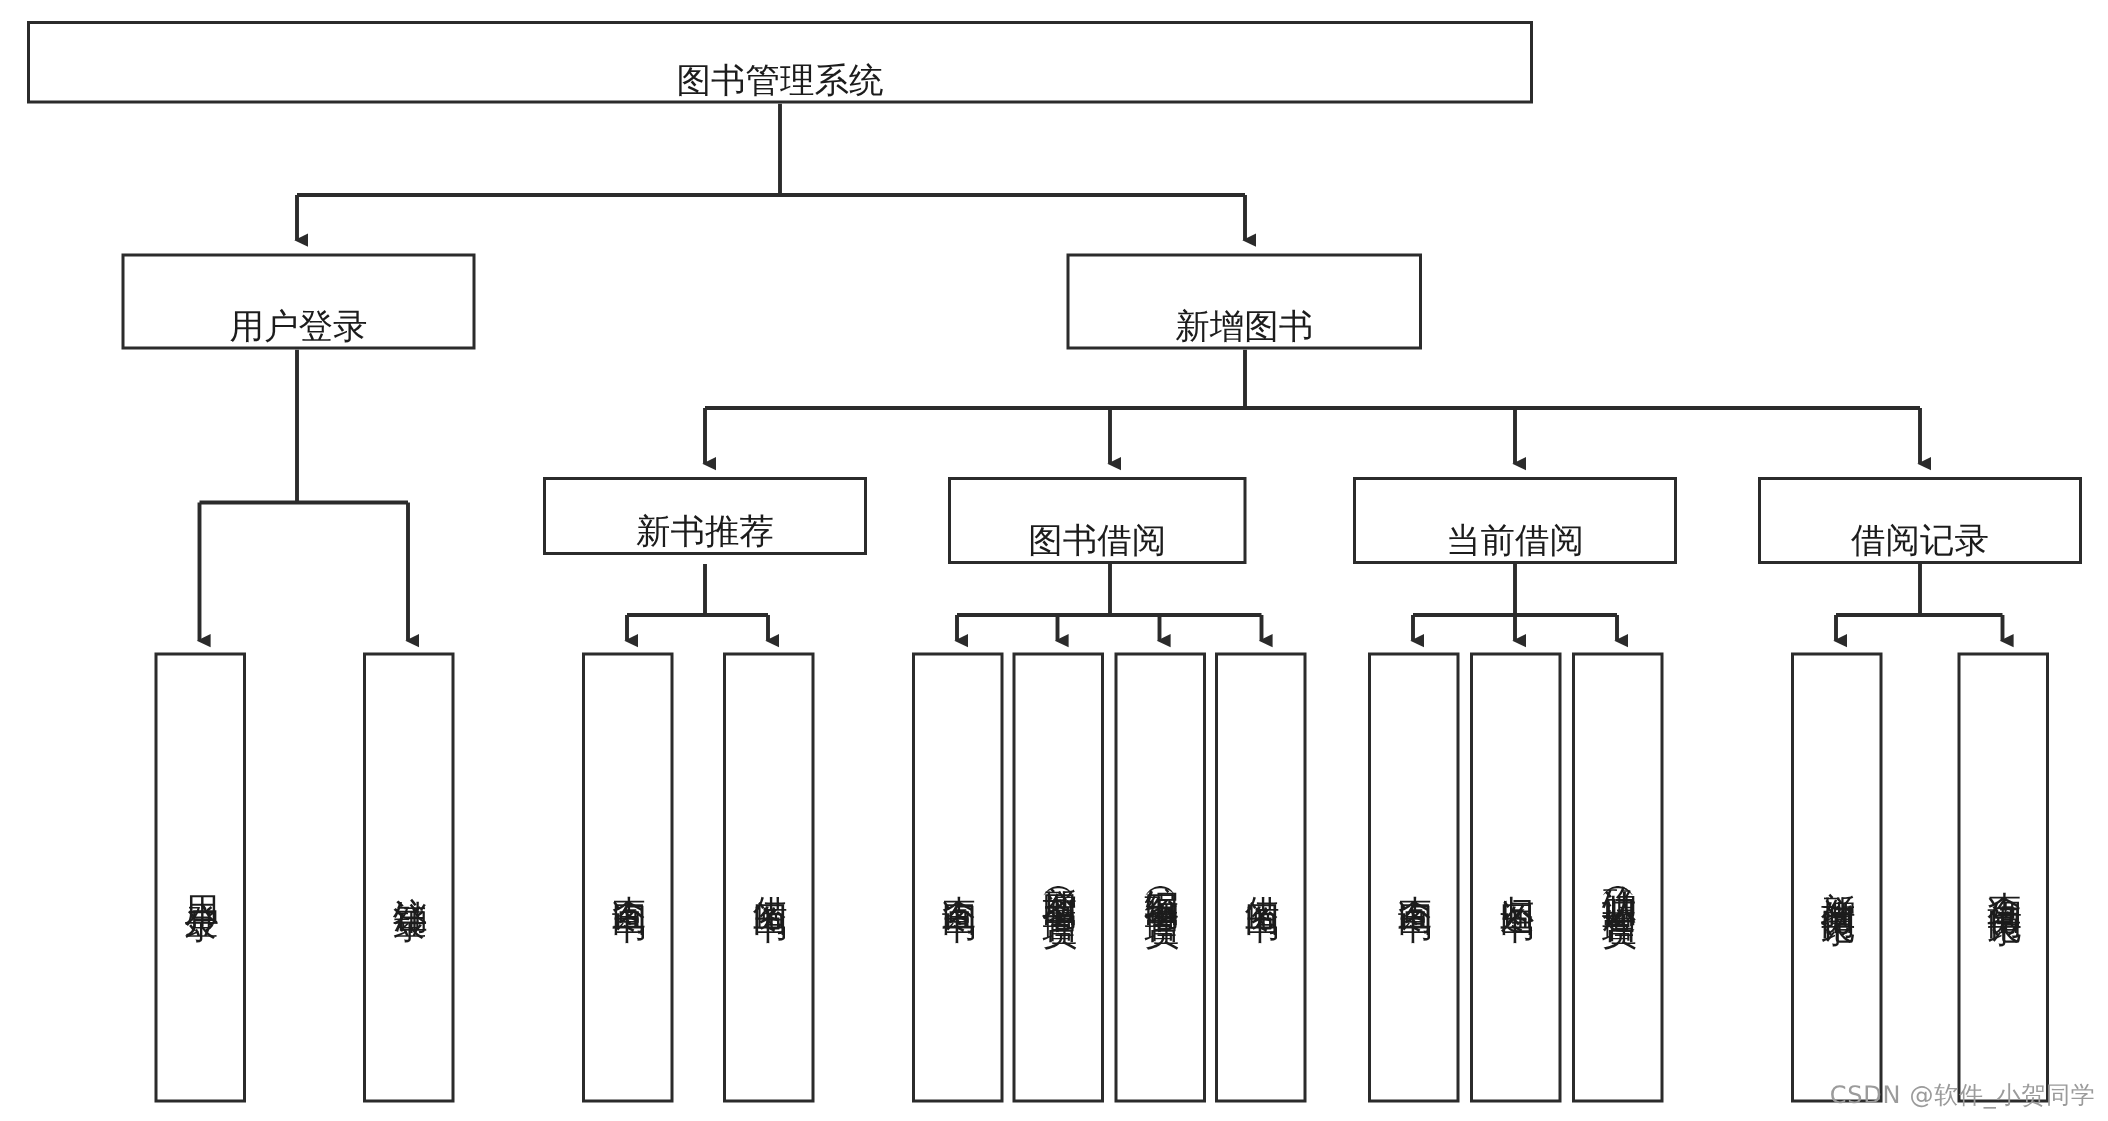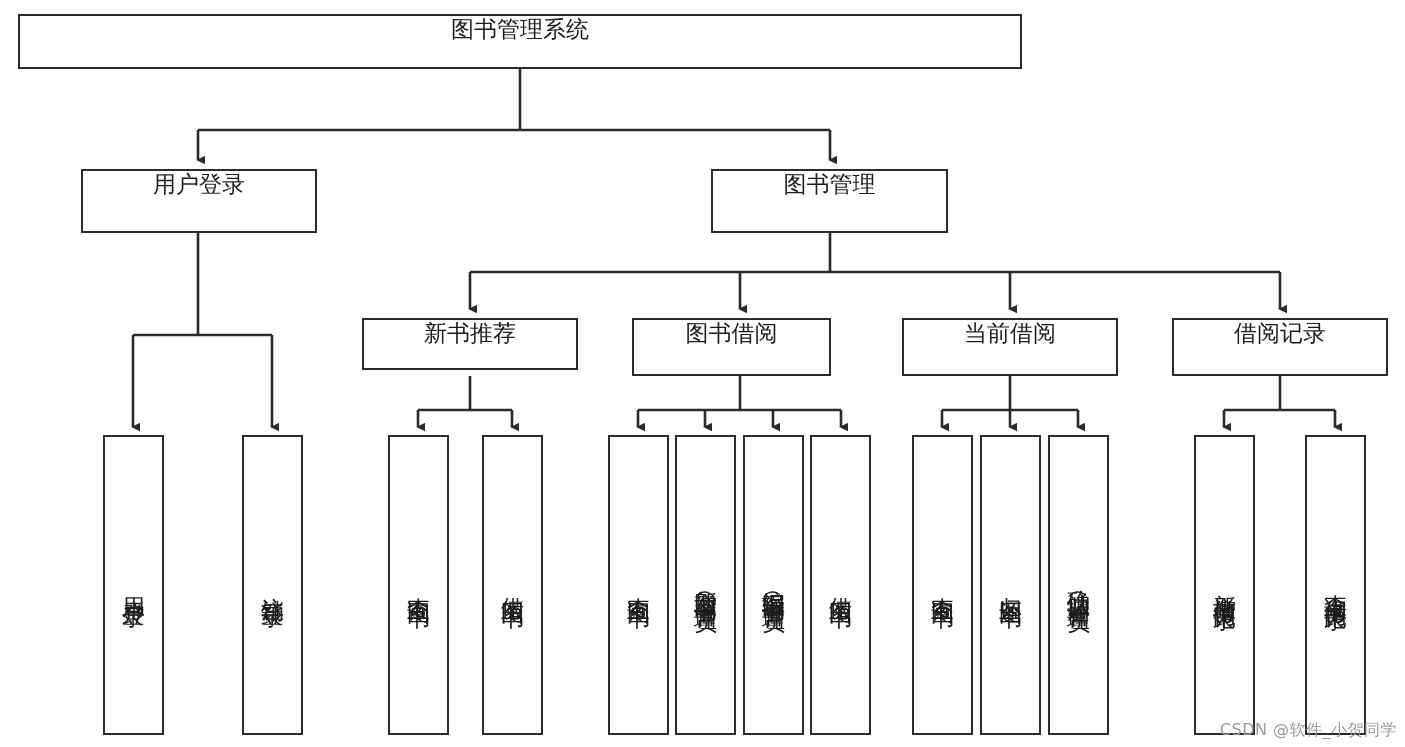--- a/index.html
+++ b/index.html
@@ -25,21 +25,21 @@
     top: 0;
     width: 1405px;
     height: 747px;
   }
   .node {
     position: absolute;
     box-sizing: border-box;
     background: #ffffff;
     border: 2px solid #2b2b2b;
     display: flex;
-    align-items: flex-start;
+    align-items: flex-end;
     justify-content: center;
     overflow: hidden;
   }
   .node-label {
     color: #1c1c1c;
     text-align: center;
     line-height: 1.15;
     white-space: nowrap;
   }
   .node.horizontal .node-label {
@@ -126,21 +126,21 @@
   </svg>
 
   <div class="node horizontal" style="left:18px; top:14px; width:1004px; height:55px;">
     <span class="node-label">图书管理系统</span>
   </div>
 
   <div class="node horizontal" style="left:81px; top:169px; width:236px; height:64px;">
     <span class="node-label">用户登录</span>
   </div>
   <div class="node horizontal" style="left:711px; top:169px; width:237px; height:64px;">
-    <span class="node-label">图书管理</span>
+    <span class="node-label">新增图书</span>
   </div>
 
   <div class="node horizontal" style="left:362px; top:318px; width:216px; height:52px;">
     <span class="node-label">新书推荐</span>
   </div>
   <div class="node horizontal" style="left:632px; top:318px; width:199px; height:58px;">
     <span class="node-label">图书借阅</span>
   </div>
   <div class="node horizontal" style="left:1172px; top:318px; width:216px; height:58px;">
     <span class="node-label">借阅记录</span>

